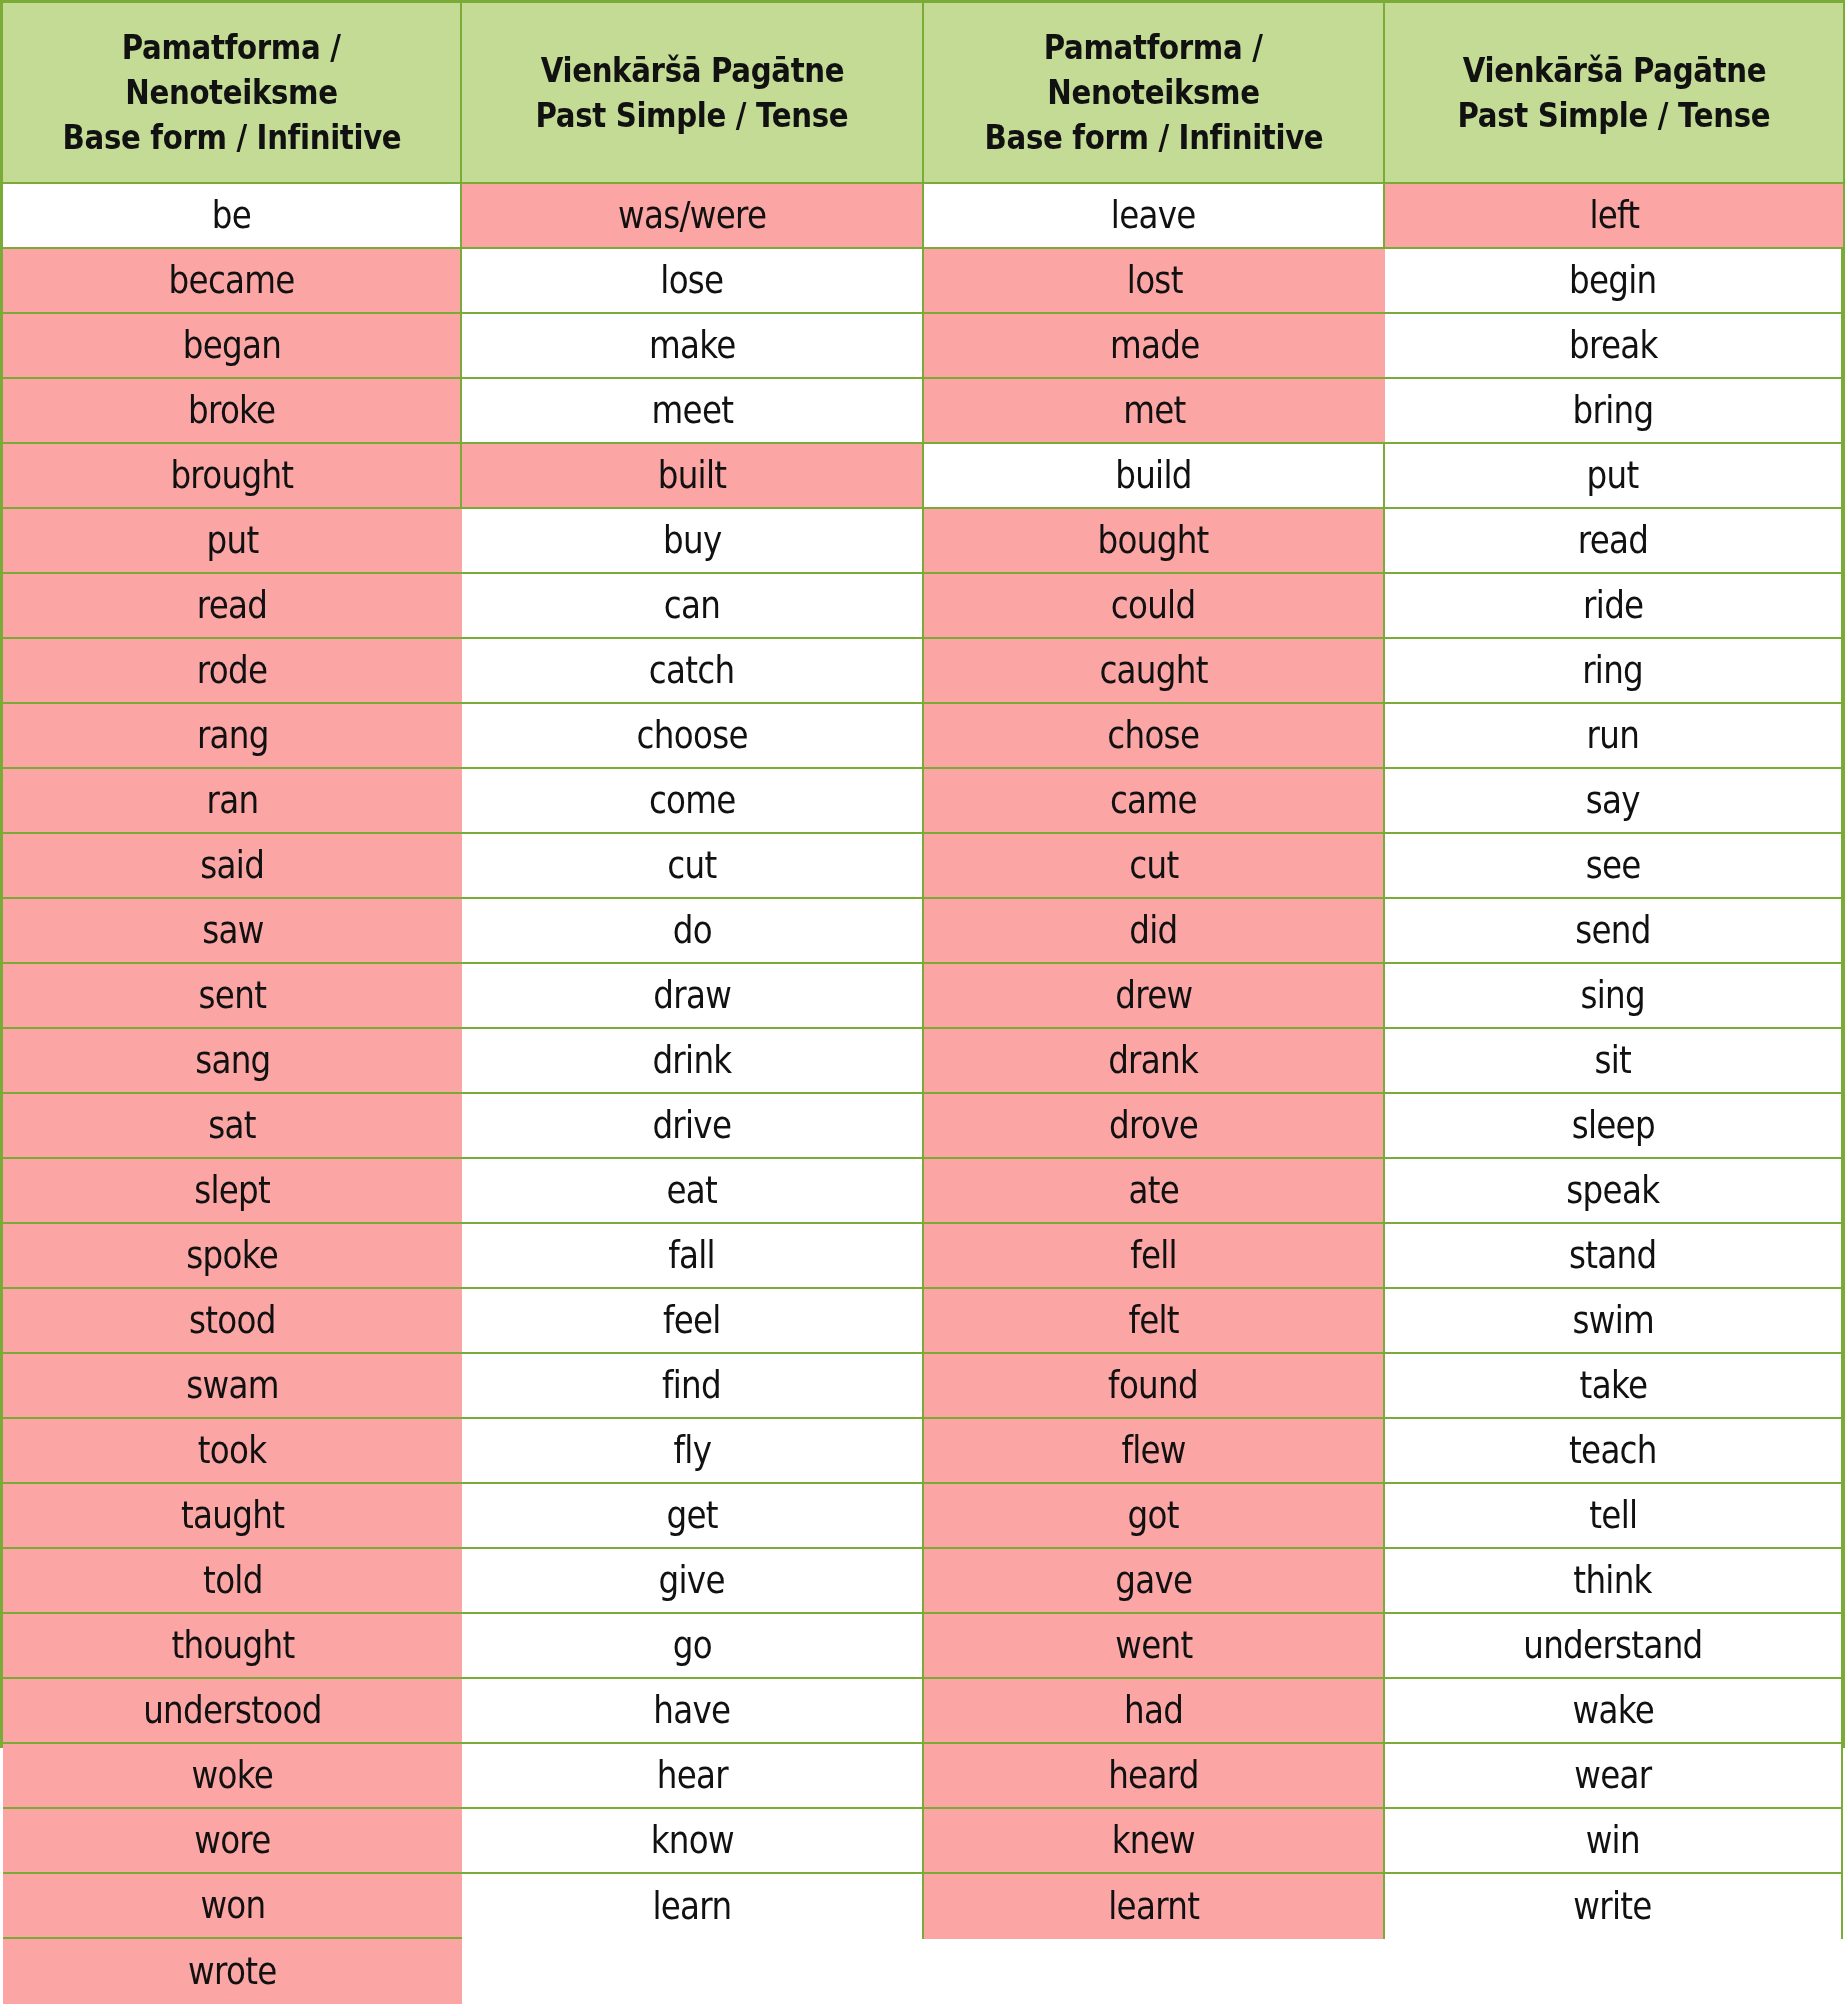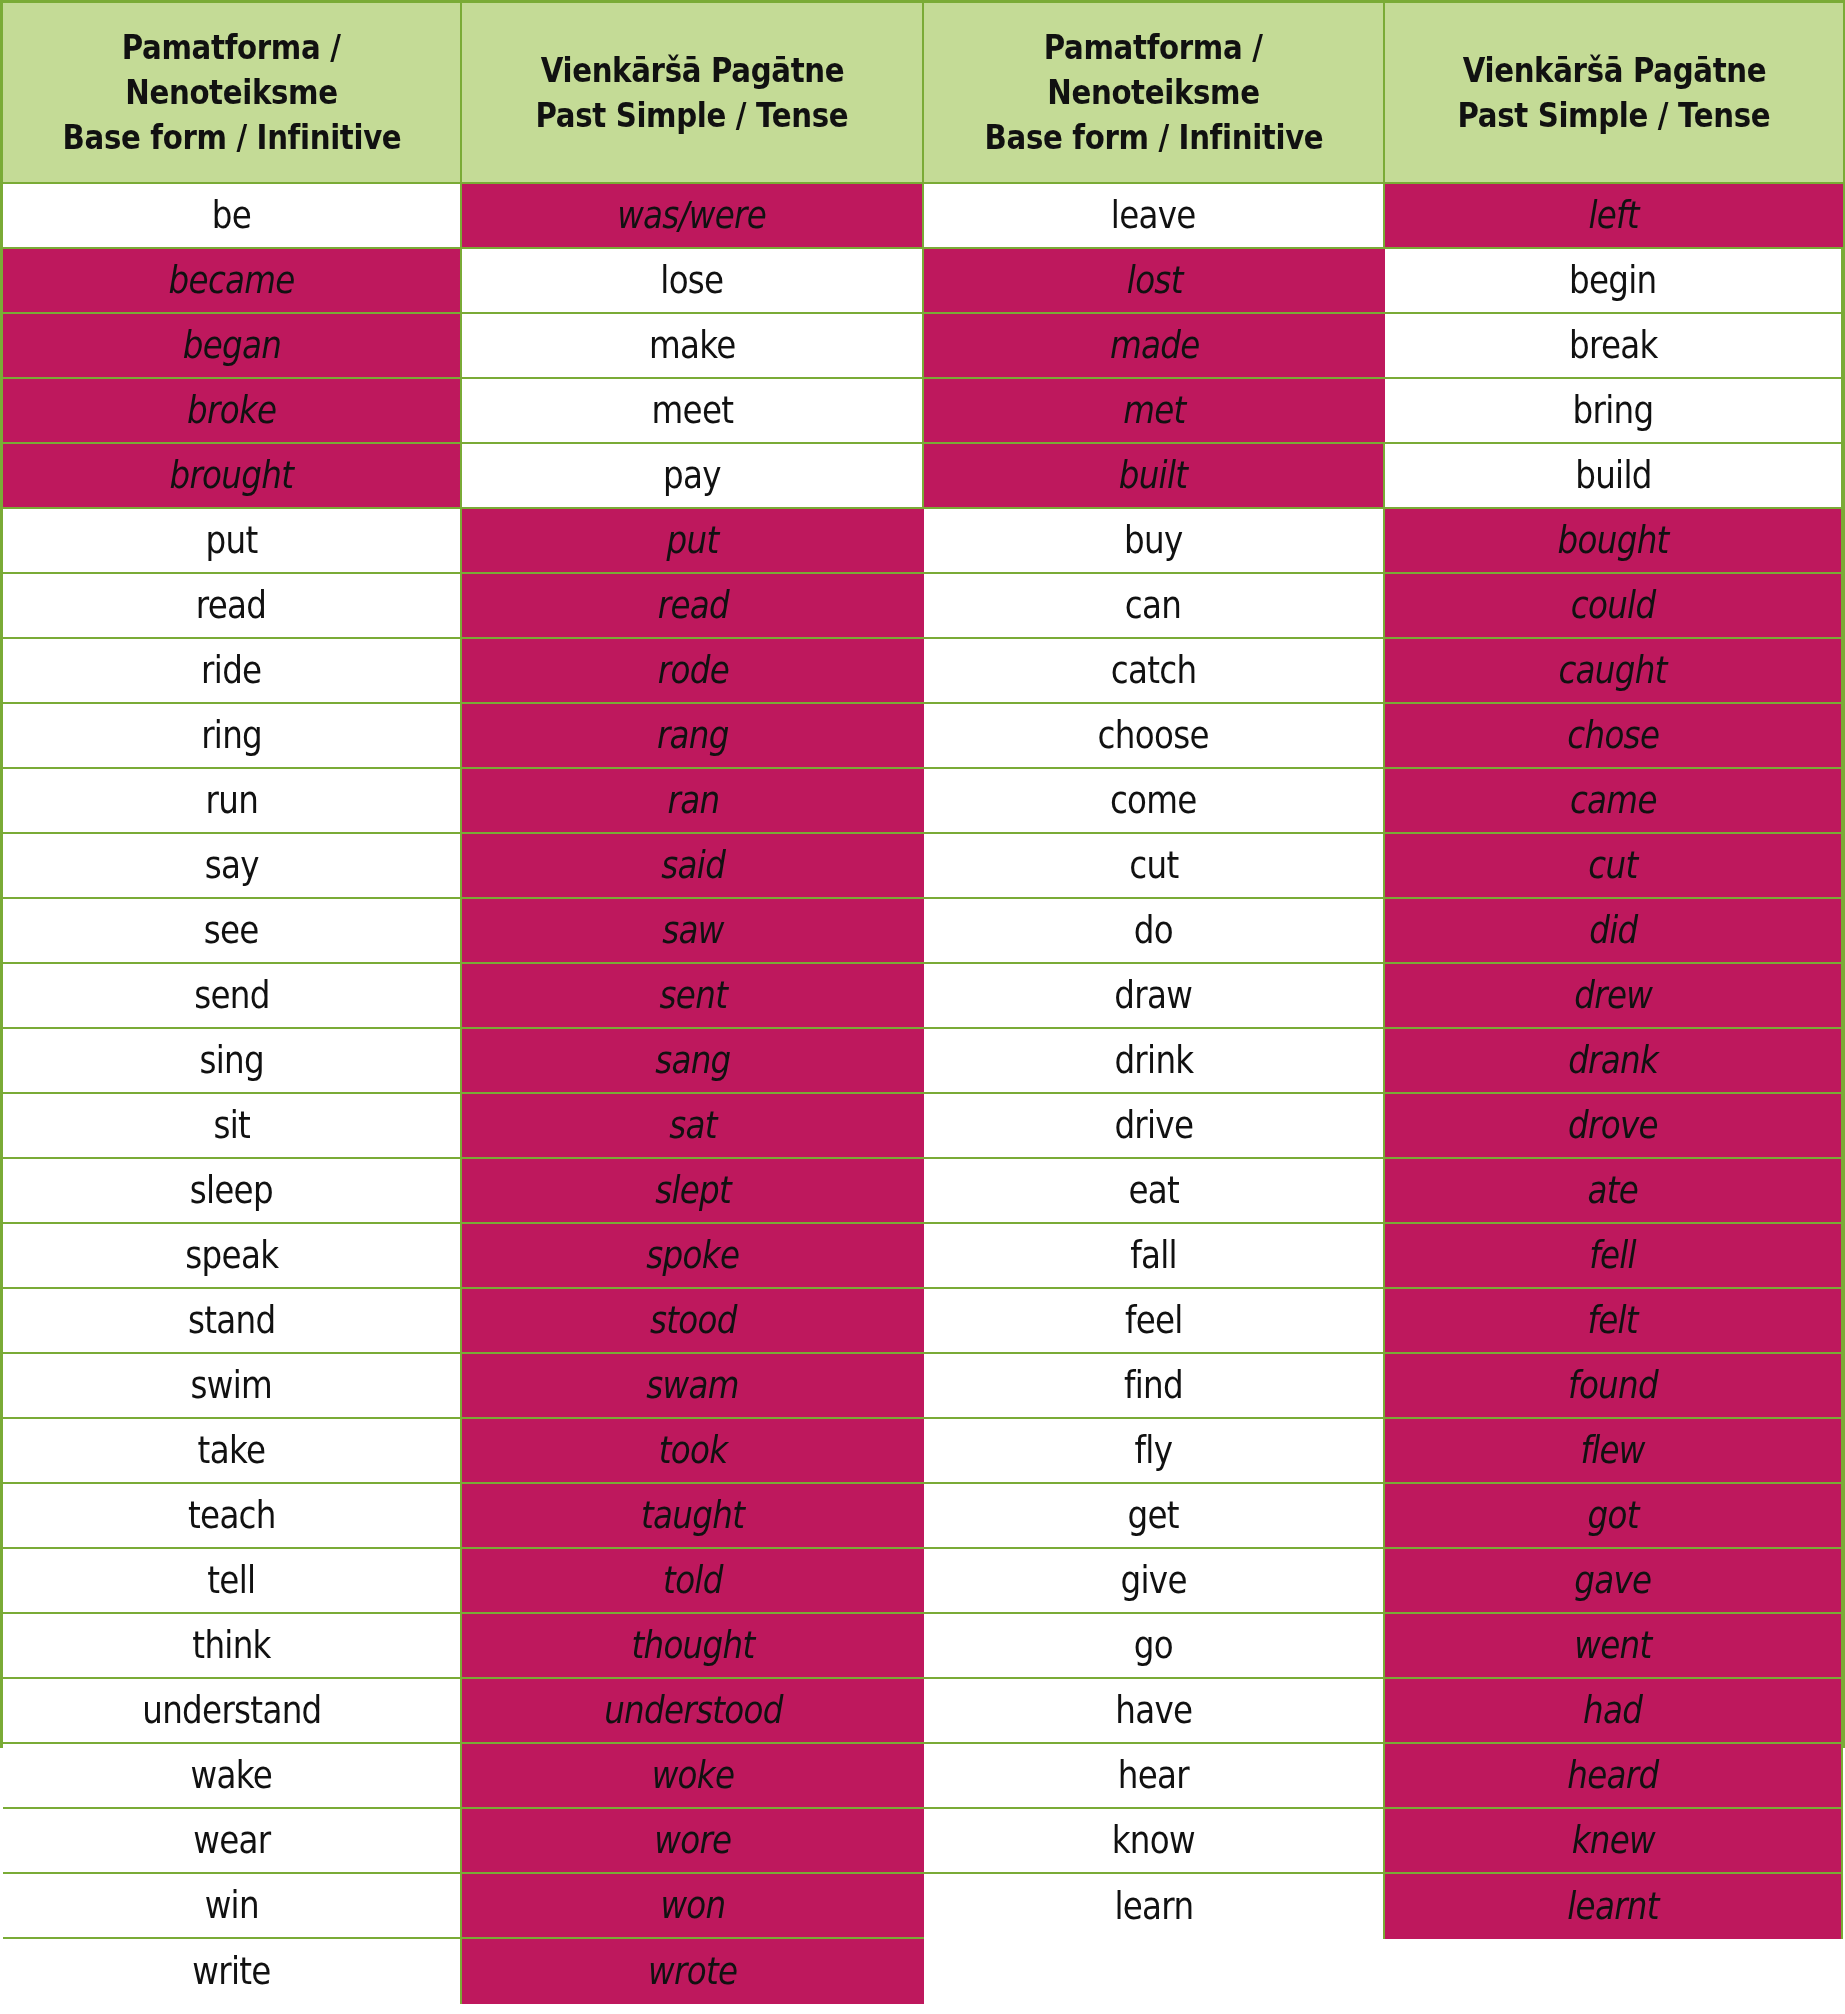--- a/index.html
+++ b/index.html
@@ -28,21 +28,21 @@
   .cell.lastrow { border-bottom: none; }
   .hdr {
     background: #c4db96;
     font-weight: bold;
     font-size: 34px;
     line-height: 45px;
     letter-spacing: -0.4px;
     flex-direction: column;
   }
   .base { background: #ffffff; }
-  .past { background: #be185d; font-style: italic; }
+  .past { background: #fca5a5; }
   .cell span { display: block; transform: scaleX(0.88); }
   .hdr span { transform: scaleX(0.86); }
 </style>
 </head>
 <body>
 
 <div class="tbl" id="tbl">
 
   <div class="cell hdr">
     <span>Pamatforma /</span>
@@ -106,23 +106,20 @@
     </div>
     <div class="cell past lastcol">
       <span>met</span>
     </div>
     <div class="cell base">
       <span>bring</span>
     </div>
     <div class="cell past">
       <span>brought</span>
     </div>
-    <div class="cell base">
-      <span>pay</span>
-    </div>
     <div class="cell past">
       <span>built</span>
     </div>
     <div class="cell base">
       <span>build</span>
     </div>
     <div class="cell base">
       <span>put</span>
     </div>
     <div class="cell past lastcol">

